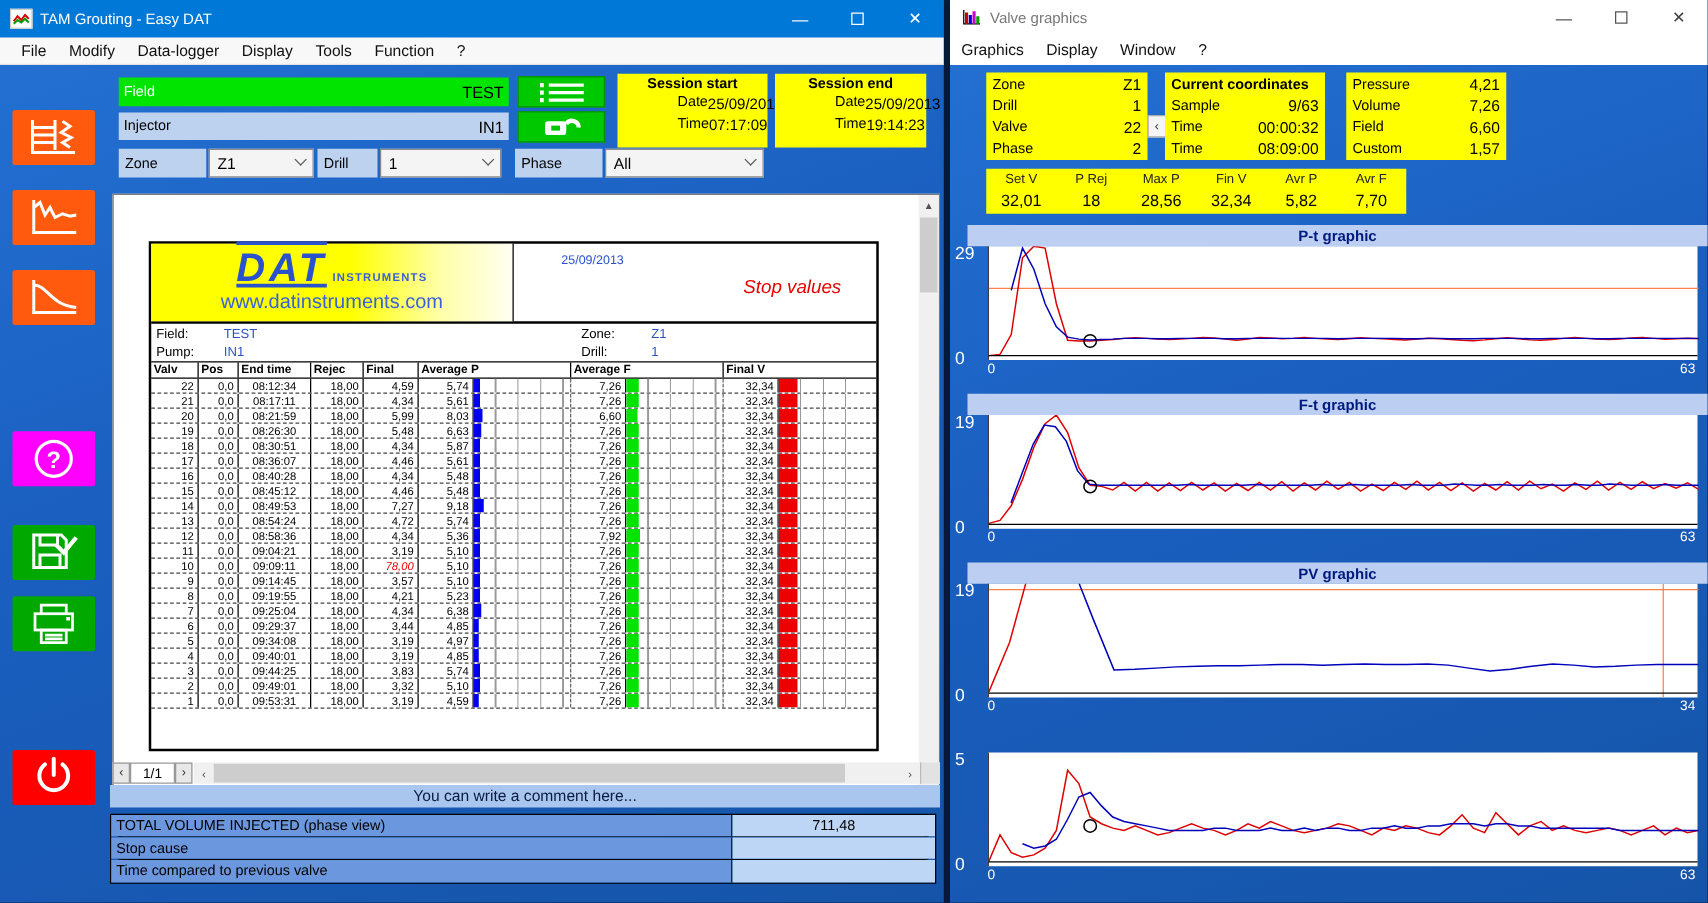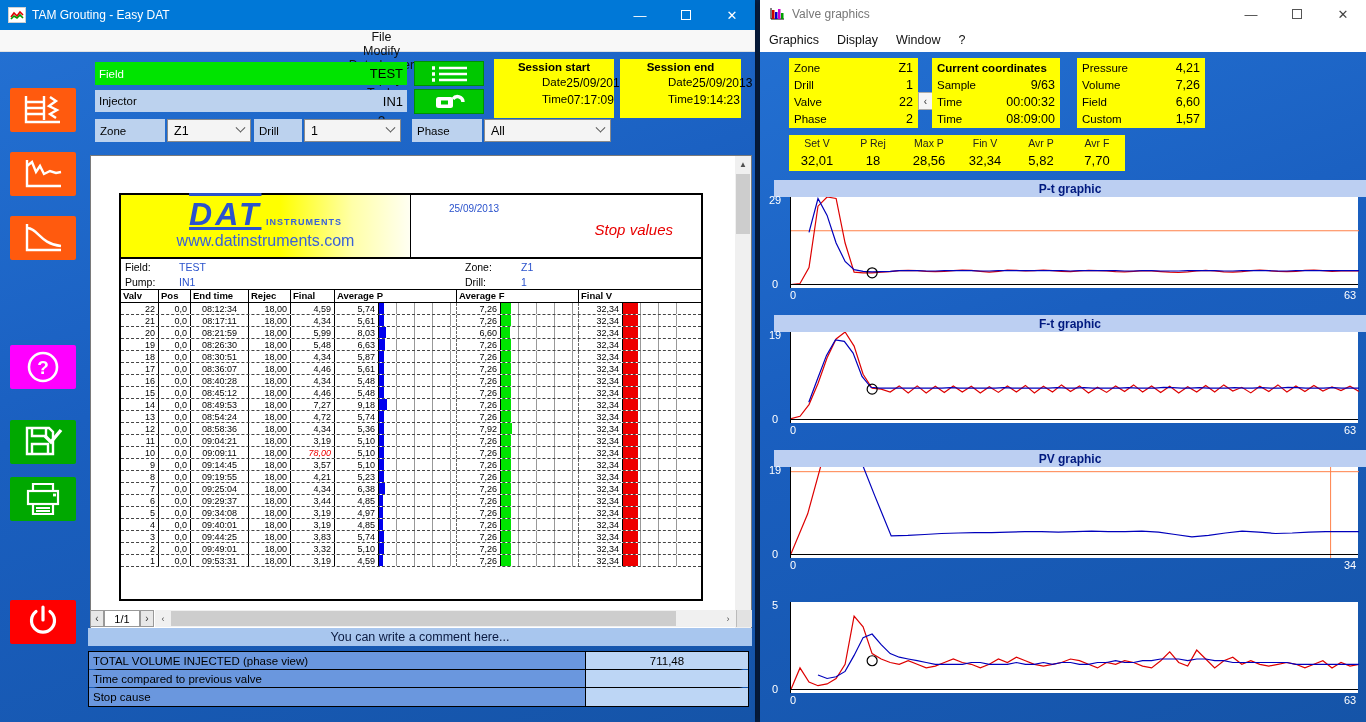--- a/index.html
+++ b/index.html
@@ -6,21 +6,21 @@
   html,body { width:1366px; height:722px; overflow:hidden; background:#08234c;
               font-family:"Liberation Sans","DejaVu Sans",sans-serif; }
   .win { position:absolute; }
   
   .lw { left:0; top:0; width:755px; height:722px; background:linear-gradient(160deg,#2472d4 0%,#1a5fc0 45%,#1554a8 100%); box-shadow:0 0 6px rgba(0,0,0,.6); }
   .lw-titlebar { position:absolute; left:0; top:0; width:100%; height:30px; background:#0078d7; display:flex; align-items:center; }
   .lw-title { color:#fff; font-size:12px; margin-left:6px; }
   .tb-icon { width:18px; height:16px; margin-left:8px; background:#fff; border:1px solid #d0d0d0; display:flex; align-items:center; justify-content:center; }
   .winctl { margin-left:auto; display:flex; height:100%; }
   .winctl span { width:46px; height:100%; display:flex; align-items:center; justify-content:center; color:#fff; font-size:13px; }
-  .lw-menubar { position:absolute; left:0; top:30px; width:100%; height:22px; background:#f8f8f8; display:flex; align-items:center; padding-left:8px; gap:0; border-bottom:1px solid #e2e2e2;flex-direction:column; }
+  .lw-menubar { position:absolute; left:0; top:30px; width:100%; height:22px; background:#f8f8f8; display:flex; align-items:center; padding-left:8px; gap:0; border-bottom:1px solid #e2e2e2; }
   .menu-item { font-size:12.5px; color:#111; padding:0 9px; }
   
   .sbtn { position:absolute; left:10px; width:66px; height:44px; border-radius:2px; display:flex; align-items:center; justify-content:center; }
   .sbtn.orange { background:#ff5a0e; }
   .sbtn.magenta { background:#ff00ff; }
   .sbtn.green { background:#00a800; }
   .sbtn.red { background:#ff0000; }
   
   .field-row { position:absolute; left:95px; top:62px; width:312px; height:23px; background:#00e400; display:flex; align-items:center; padding:0 4px; }
   .field-row .lbl { color:#fff; font-size:11.5px; }
@@ -95,21 +95,21 @@
   .ytitle { font-weight:bold; font-size:11.5px; height:17px; display:flex; align-items:center; }
   .spinner { position:absolute; left:158px; top:92px; display:flex; }
   .spinner span { width:15px; height:18px; background:#f5f5f5; border:1px solid #aaa; display:flex; align-items:center; justify-content:center; font-size:10px; color:#333; }
   .stats { position:absolute; left:29px; top:135px; width:336px; height:36px; background:#ffff00; display:grid; grid-template-columns:repeat(6,1fr); }
   .stats .sh { font-size:10.5px; color:#222; text-align:center; padding-top:2px; }
   .stats .sv { font-size:13px; color:#000; text-align:center; }
   .chart-header { position:absolute; left:14px; width:592px; height:17px; background:#bccff2; color:#00197f; font-weight:bold; font-size:12px; display:flex; align-items:center; justify-content:center; }
   .plot { position:absolute; left:30px; width:568px; height:91px; background:#fff; border-left:1px solid #000; }
   .plot svg { display:block; }
   .axis0 { position:absolute; left:0; right:0; bottom:3px; height:1px; background:#000; }
-  .ylab { position:absolute; width:22px; text-align:center; color:#fff; font-size:11px; left:4px; }
+  .ylab { position:absolute; width:22px; text-align:left; color:#fff; font-size:14px; left:4px; }
   .xlab { position:absolute; color:#fff; font-size:11px; }
 </style>
 </head>
 <body>
 
 <div class="win lw">
   <div class="lw-titlebar">
     <span class="tb-icon">
       <svg width="14" height="11">
           <polyline points="1,7 4,3 7,6 10,2 13,5" fill="none" stroke="#d00" stroke-width="1.6"></polyline>
@@ -737,25 +737,25 @@
     <span class="corner"></span>
   </div>
   <div class="comment">You can write a comment here...</div>
 
   <div class="summary">
     <div class="sumrow">
       <span class="sl">TOTAL VOLUME INJECTED (phase view)</span>
       <span class="sv">711,48</span>
     </div>
     <div class="sumrow">
-      <span class="sl">Time compared to previous valve</span>
+      <span class="sl">Stop cause</span>
       <span class="sv"></span>
     </div>
     <div class="sumrow">
-      <span class="sl">Stop cause</span>
+      <span class="sl">Time compared to previous valve</span>
       <span class="sv"></span>
     </div>
   </div>
 </div>
 
 <div class="win rw">
   <div class="rw-titlebar">
     <span class="tb-icon" style="border:none">
       <svg width="16" height="14">
           <path d="M2,1 V12 H15" stroke="#000" fill="none"></path>

